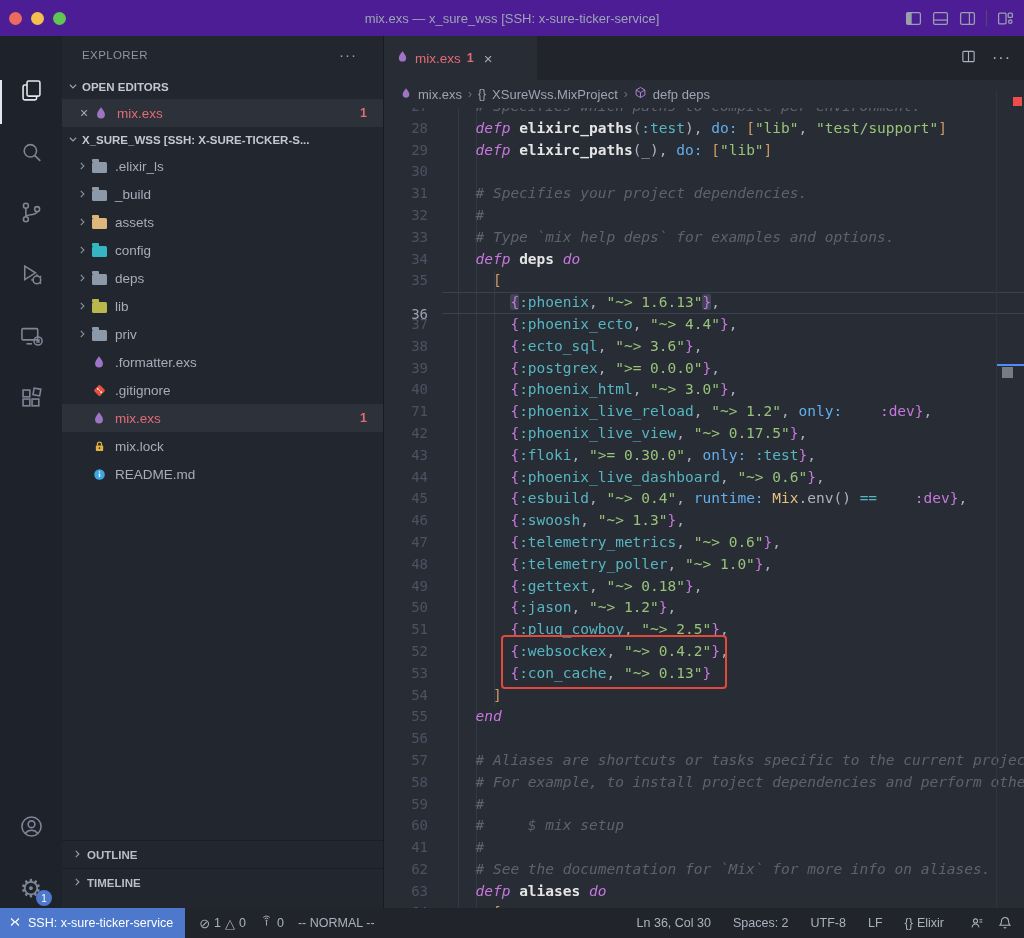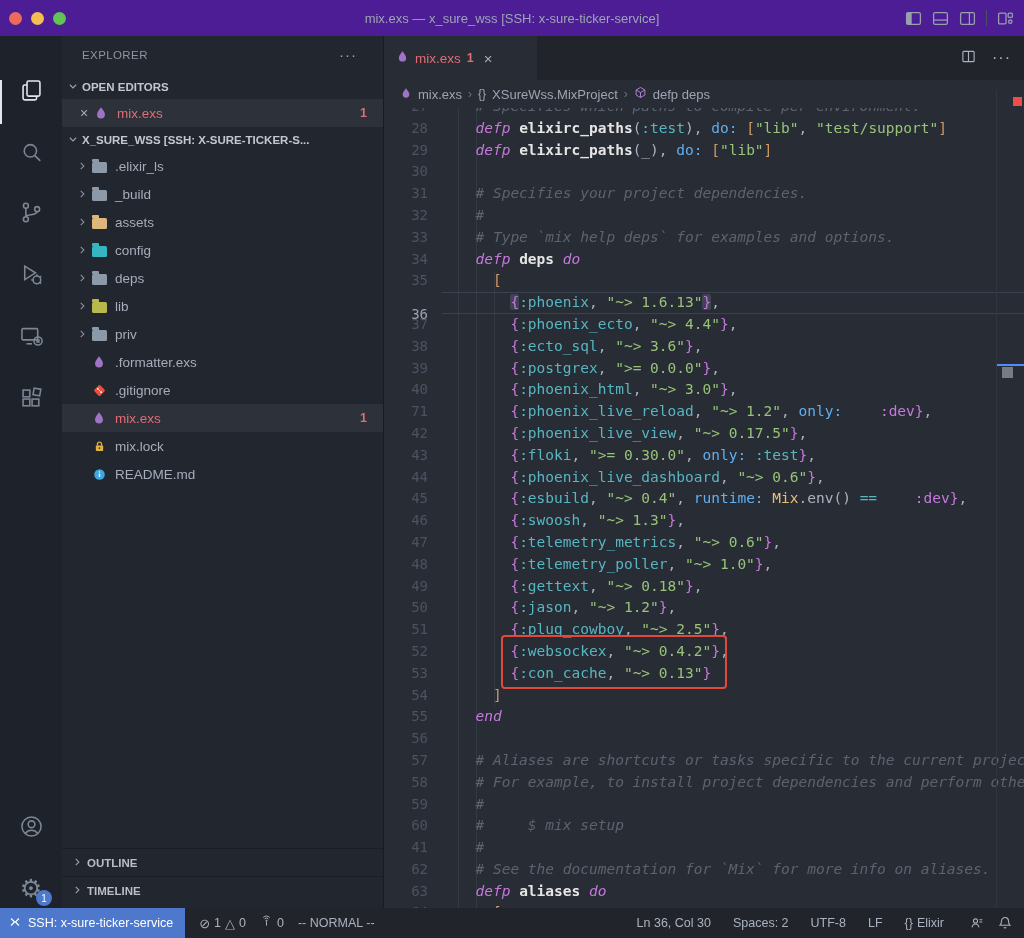--- a/index.html
+++ b/index.html
@@ -44,21 +44,21 @@
   .row.selected { background:#2c313a; }
   .row .twisty { width:16px; margin-left:12px; display:flex; justify-content:center; }
   .tree-icon { width:18px; margin-right:7px; display:flex; justify-content:center; align-items:center; }
   .folder { position:relative; width:15px; height:11px; border-radius:1.5px; margin-top:2px; }
   .folder::before { content:''; position:absolute; top:-3px; left:0; width:7px; height:3px;
     border-radius:1px 1px 0 0; background:inherit; }
   .tree-label { color:#a6adbb; font-size:13.5px; }
   .row.err .tree-label { color:#e06c75; }
   .tree-badge { position:absolute; right:16px; color:#e06c75; font-size:12.5px; font-weight:bold; }
   .close-x { width:16px; margin-left:14px; color:#a6adbb; font-size:14px; text-align:center; }
-  #bottom-sections { position:absolute; left:0; bottom:4px; width:321px; }
+  #bottom-sections { position:absolute; left:0; bottom:12px; width:321px; }
   .bottom-row { height:28px; display:flex; align-items:center; gap:5px; padding-left:10px;
     font-weight:bold; font-size:11.5px; color:#b8bfca; border-top:1px solid #1b1e25; }
 
   
   #editor { left:383px; top:36px; width:641px; height:872px; background:#282c34;
     border-left:1px solid #181b21; }
   #tabbar { position:absolute; left:0; top:0; width:641px; height:44px; background:#21252b; }
   #tab-active { position:absolute; left:0; top:0; height:44px; width:153px; background:#282c34;
     display:flex; align-items:center; padding-left:12px; gap:6px; }
   #tab-label { color:#e06c75; font-size:13.5px; }

